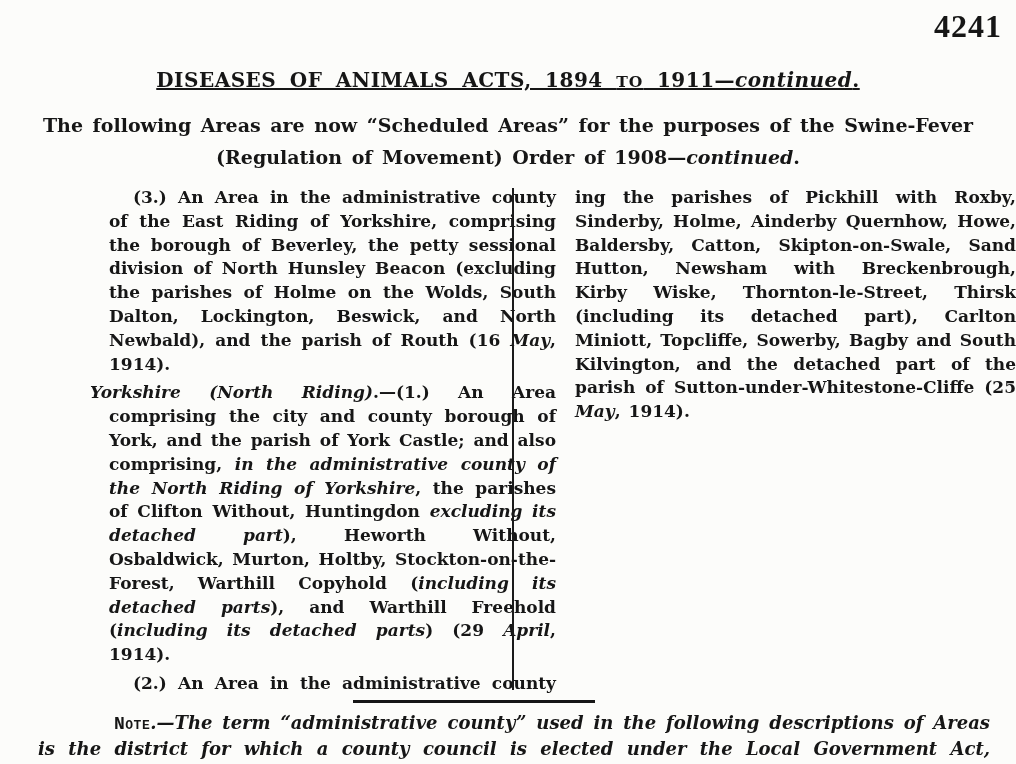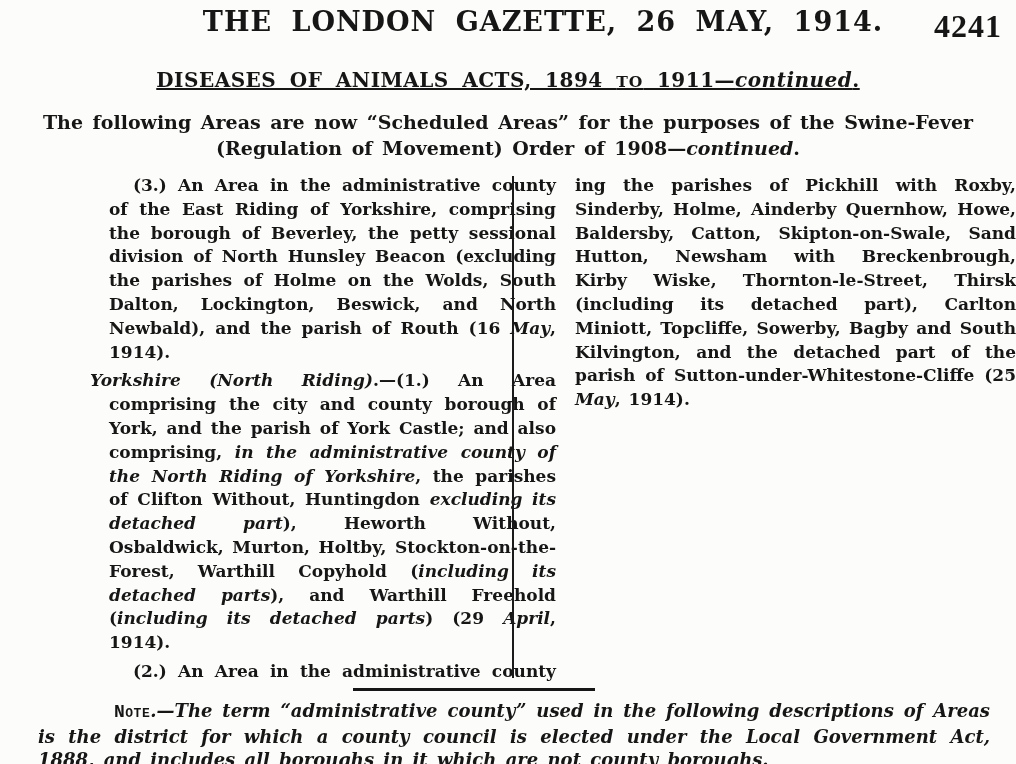--- a/index.html
+++ b/index.html
@@ -35,21 +35,21 @@
     font-size:20px;
     font-weight:bold;
     word-spacing:6px;
     letter-spacing:0.5px;
     text-decoration:underline;
   }
   .intro{
     margin:17px 6px 0;
     text-align:center;
     font-size:19px;
-    line-height:26px;
+    line-height:32px;
     word-spacing:3px;
   }
   .columns{
     position:relative;
     display:flex;
     margin-top:13px;
     padding-left:36px;
     height:510px;
     overflow:hidden;
     box-sizing:border-box;
@@ -91,21 +91,20 @@
   .seg-small{font-size:0.78em;letter-spacing:1px;}
   .seg-smallcaps{font-variant:small-caps;font-style:normal;letter-spacing:0.5px;font-family:Liberation Mono, monospace;}
   .footnote .seg-italic{font-style:italic;}
 </style>
 </head>
 <body>
 
 <div class="page">
 
   <header class="masthead">
-    <div class="title">THE LONDON GAZETTE, 26 MAY, 1914.</div>
     <div class="page-number">4241</div>
   </header>
 
   <h2 class="section-heading"><span>DISEASES OF ANIMALS ACTS, 1894 </span><span class="seg-small">TO</span><span> 1911—</span><span class="seg-italic">continued</span><span>.</span></h2>
 
   <p class="intro"><span>The following Areas are now “Scheduled Areas” for the purposes of the Swine-Fever (Regulation of Movement) Order of 1908—</span><span class="seg-italic">continued</span><span>.</span></p>
 
   <div class="columns">
     <div class="col col-left">
       <p class="para numbered"><span>(3.) An Area in the administrative county of the East Riding of Yorkshire, comprising the borough of Beverley, the petty sessional division of North Hunsley Beacon (excluding the parishes of Holme on the Wolds, South Dalton, Lockington, Beswick, and North Newbald), and the parish of Routh (16 </span><span class="seg-italic">May</span><span>, 1914).</span></p>

